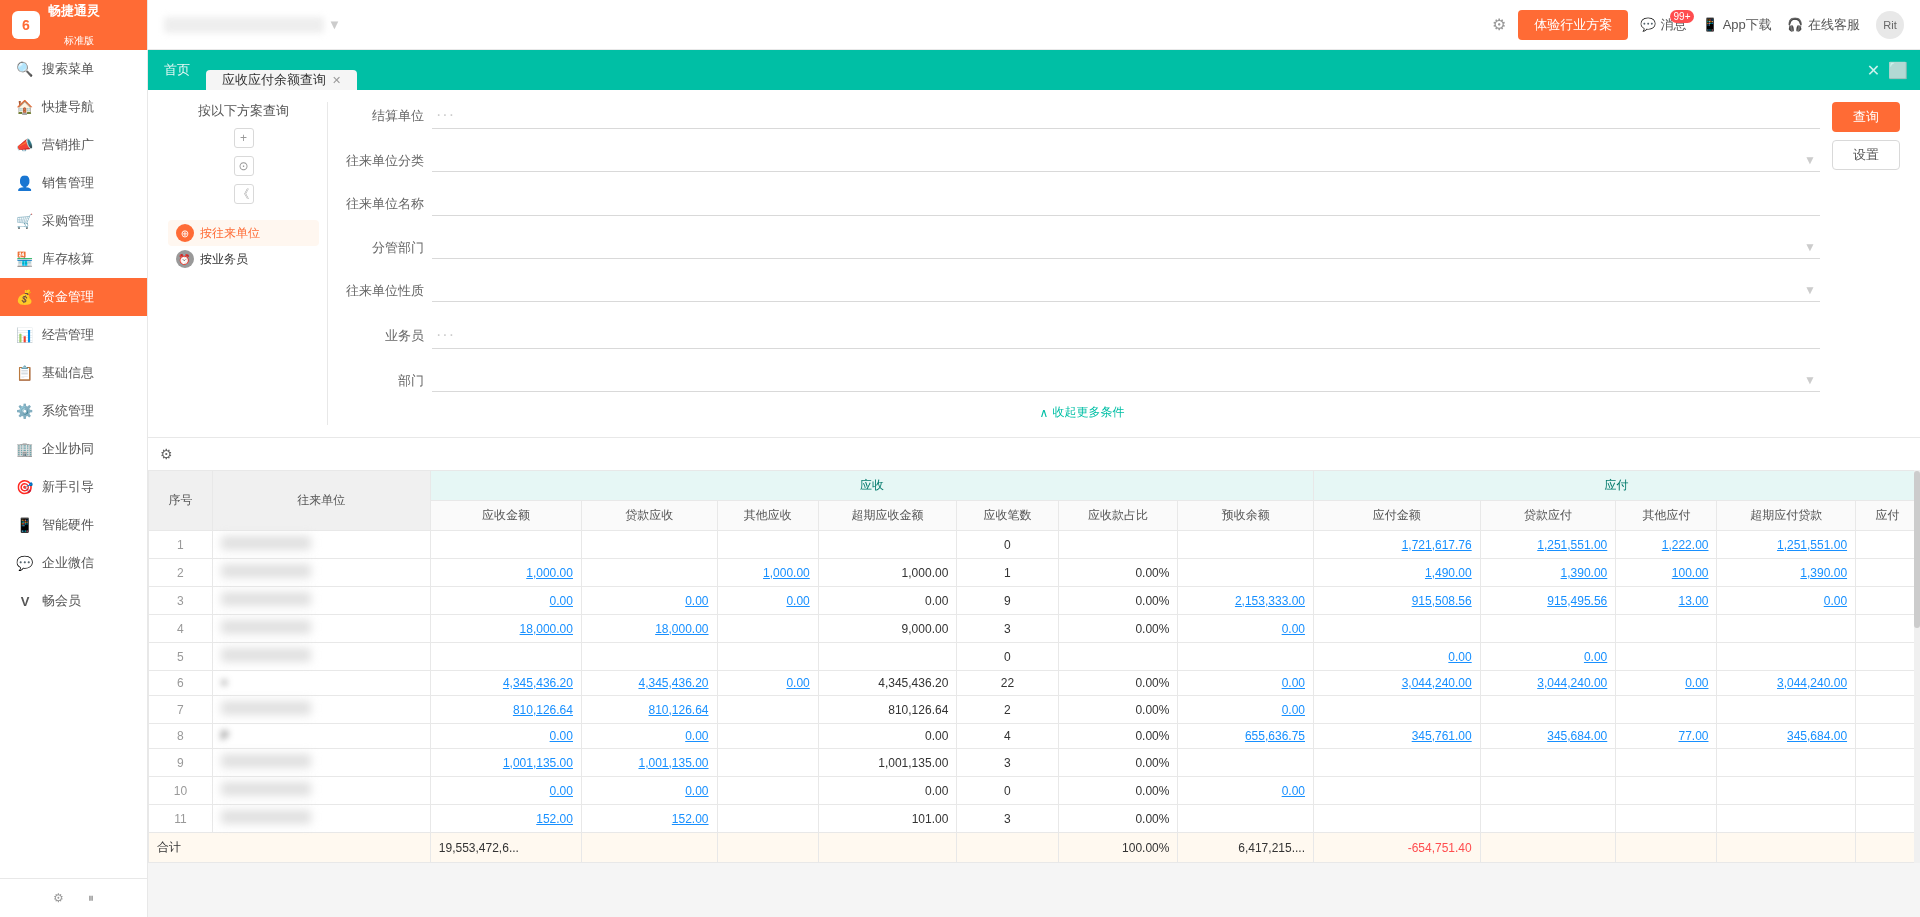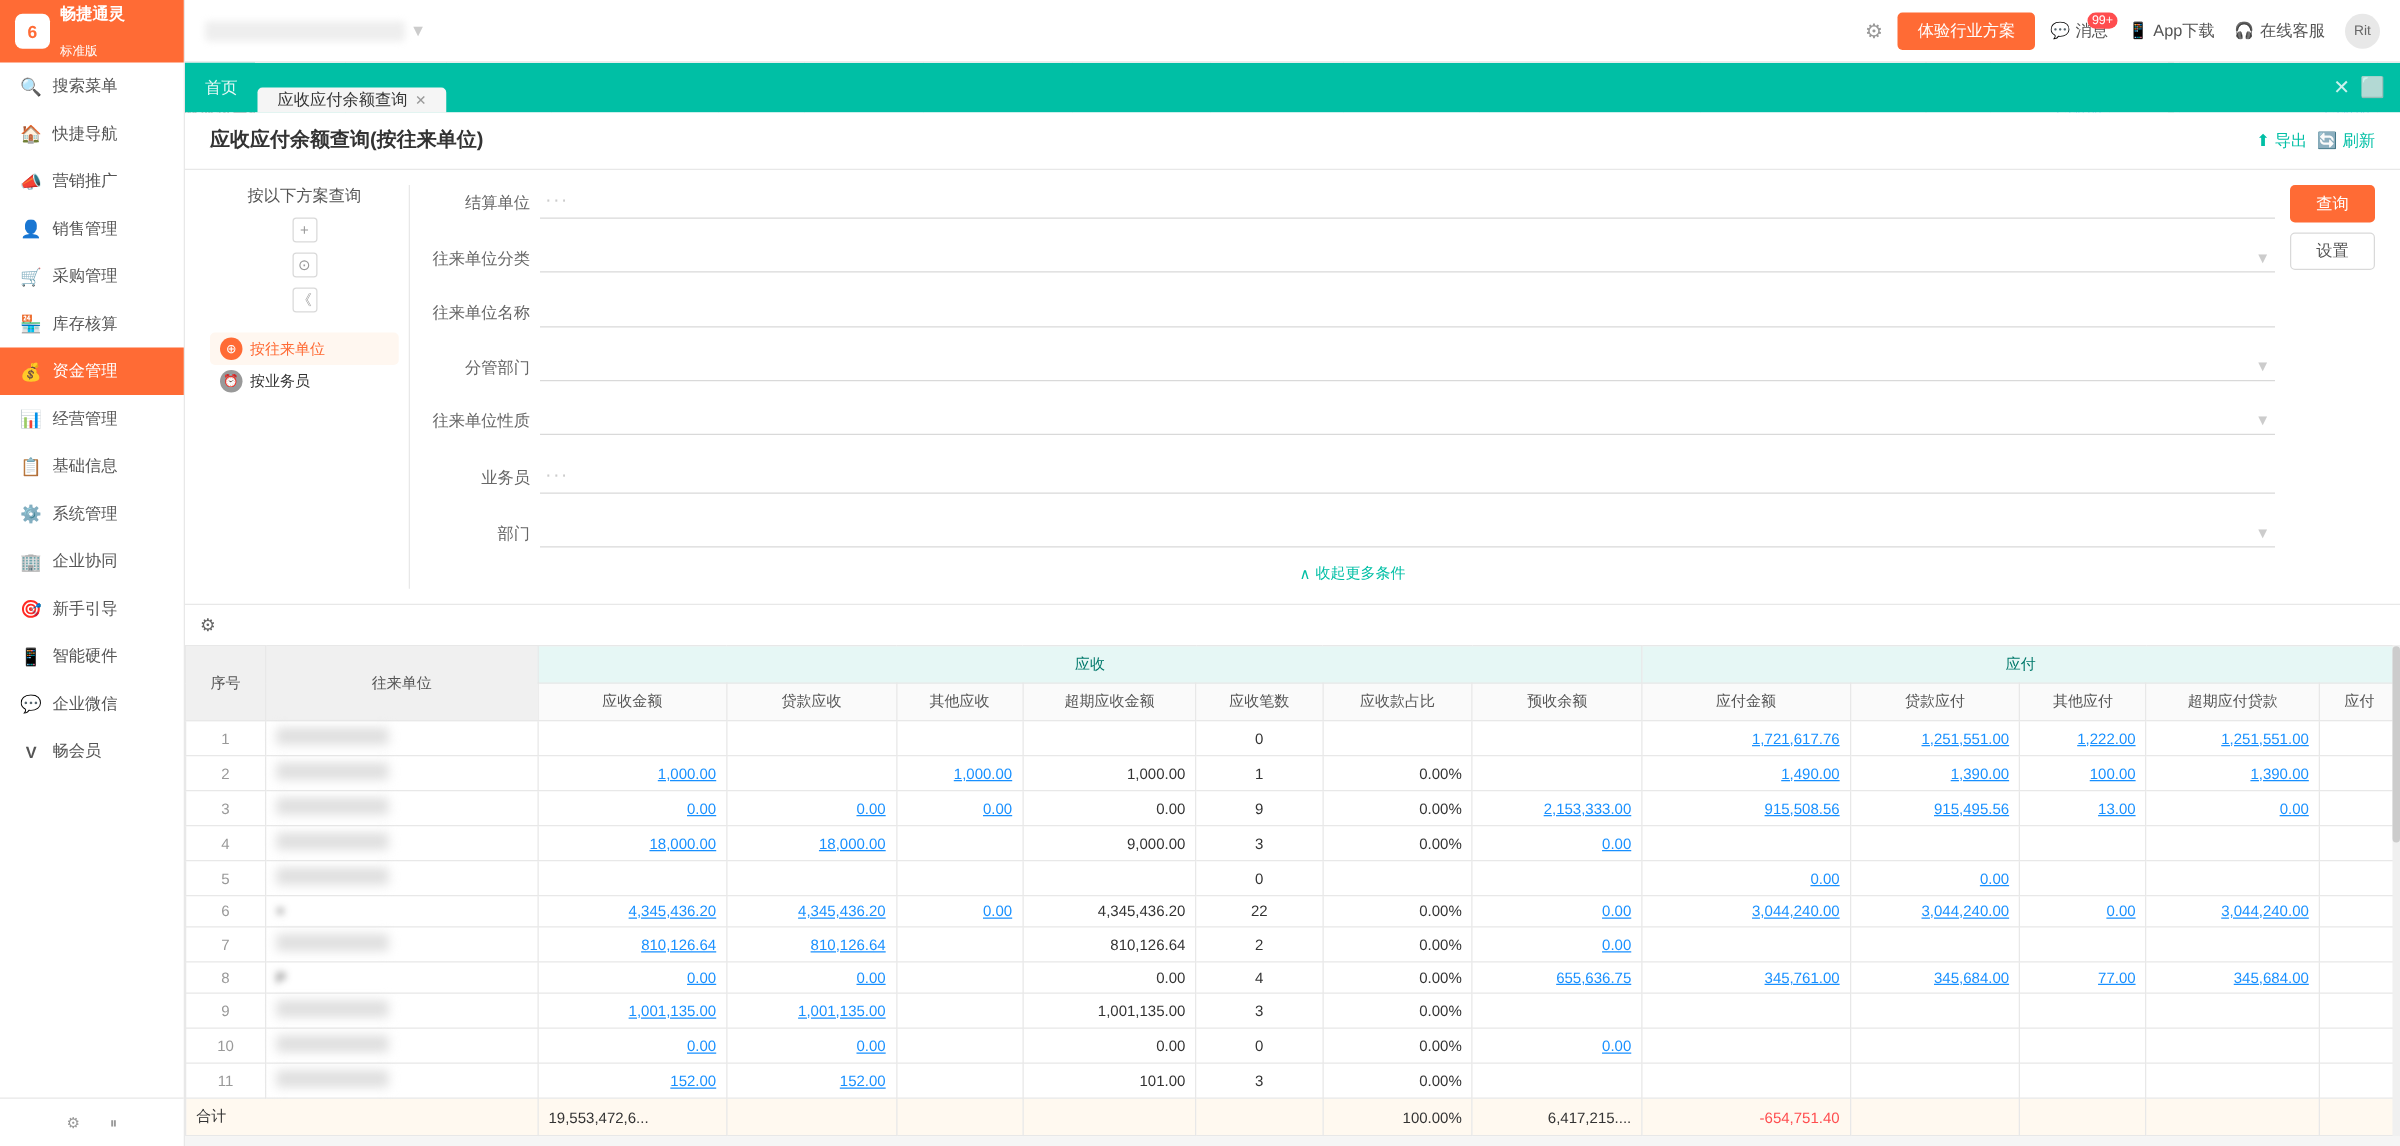--- a/index.html
+++ b/index.html
@@ -12,21 +12,21 @@
       z-index: 100;
     }
     .sidebar-logo {
       height: 50px; background: #ff6b35; display: flex; align-items: center; padding: 0 12px; gap: 8px;
     }
     .logo-icon {
       width: 28px; height: 28px; background: #fff; border-radius: 6px;
       display: flex; align-items: center; justify-content: center; color: #ff6b35; font-weight: bold; font-size: 14px;
     }
     .logo-text { color: #fff; font-size: 13px; font-weight: bold; }
-    .logo-badge { color: #fff; font-size: 10px; margin-top: 14px; }
+    .logo-badge { color: #fff; font-size: 10px; margin-top: 14px; margin-left: 16px; }
     .sidebar-item {
       display: flex; align-items: center; gap: 8px; padding: 10px 16px; cursor: pointer; color: #555;
       transition: background 0.2s;
     }
     .sidebar-item.active { background: #ff6b35; color: #fff; border-radius: 0; }
     .sidebar-item-icon { font-size: 14px; width: 18px; text-align: center; }
     .sidebar-item-label { font-size: 13px; }
     .sidebar-bottom {
       margin-top: auto; border-top: 1px solid #e8e8e8; padding: 8px 0;
       display: flex; gap: 8px; align-items: center; justify-content: center;
@@ -320,33 +320,20 @@
       <span class="tab-close">✕</span>
     </div>
     <div class="tab-window-controls">
       <span class="tab-window-btn">✕</span>
       <span class="tab-window-btn">⬜</span>
     </div>
   </div>
 
   <div class="content">
 
-    <div class="page-header">
-      <div class="page-title">应收应付余额查询(按往来单位)</div>
-      <div class="page-actions">
-        <button class="action-btn">
-          <span>⬆</span>
-          <span>导出</span>
-        </button>
-        <button class="action-btn">
-          <span>🔄</span>
-          <span>刷新</span>
-        </button>
-      </div>
-    </div>
 
     <div class="filter-area" style="position:relative;">
       <div class="filter-outer">
         <div class="filter-left">
           <div class="filter-header">
             <span class="filter-title">按以下方案查询</span>
             <div class="filter-icon-btn">+</div>
             <div class="filter-icon-btn">⊙</div>
             <div class="filter-icon-btn">《</div>
           </div>

